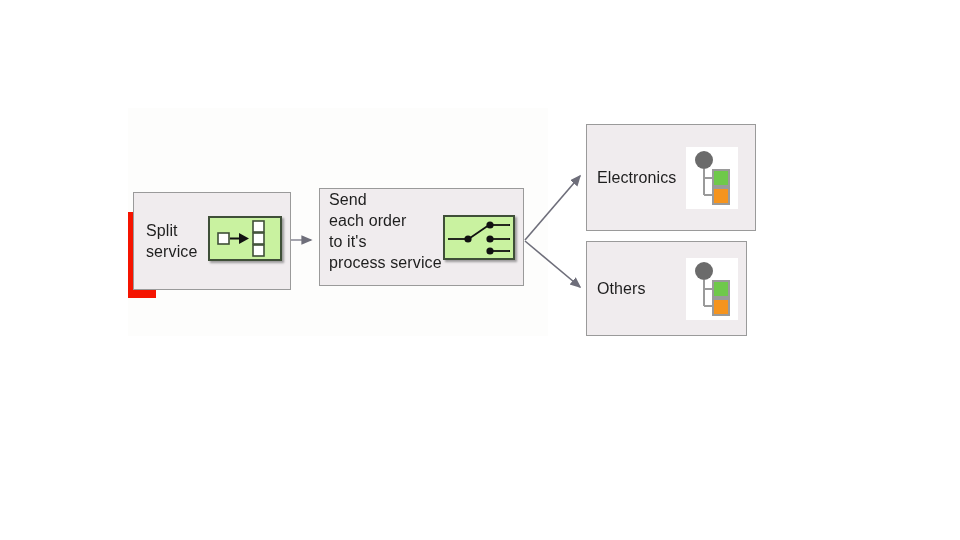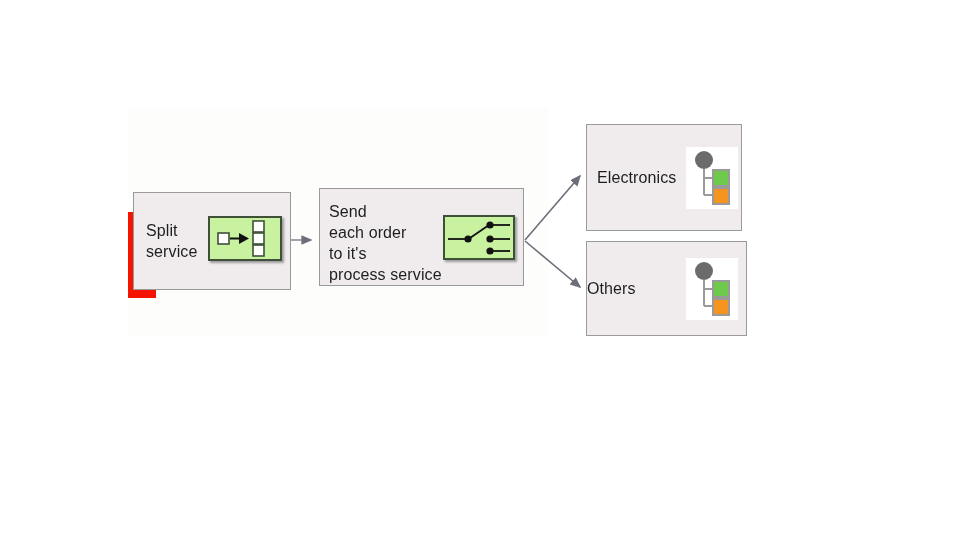--- a/index.html
+++ b/index.html
@@ -63,38 +63,39 @@
   #node-split .node-label {
     width: 62px;
   }
   
   #node-send {
     left: 319px;
     top: 188px;
     width: 205px;
     height: 98px;
     padding-left: 9px;
-    align-items: flex-end;
+    align-items: flex-start;
   }
   #node-send .node-label {
     width: 115px;
   }
   
   #node-electronics {
     left: 586px;
     top: 124px;
-    width: 156px;
+    width: 170px;
     height: 107px;
     padding-left: 10px;
   }
   #node-others {
     left: 586px;
     top: 241px;
     width: 161px;
     height: 95px;
+    padding-left: 10px;
   }
   #node-electronics .node-label,
   #node-others .node-label {
     flex: 1;
   }
 
   
   .red-accent {
     position: absolute;
     left: 128px;

